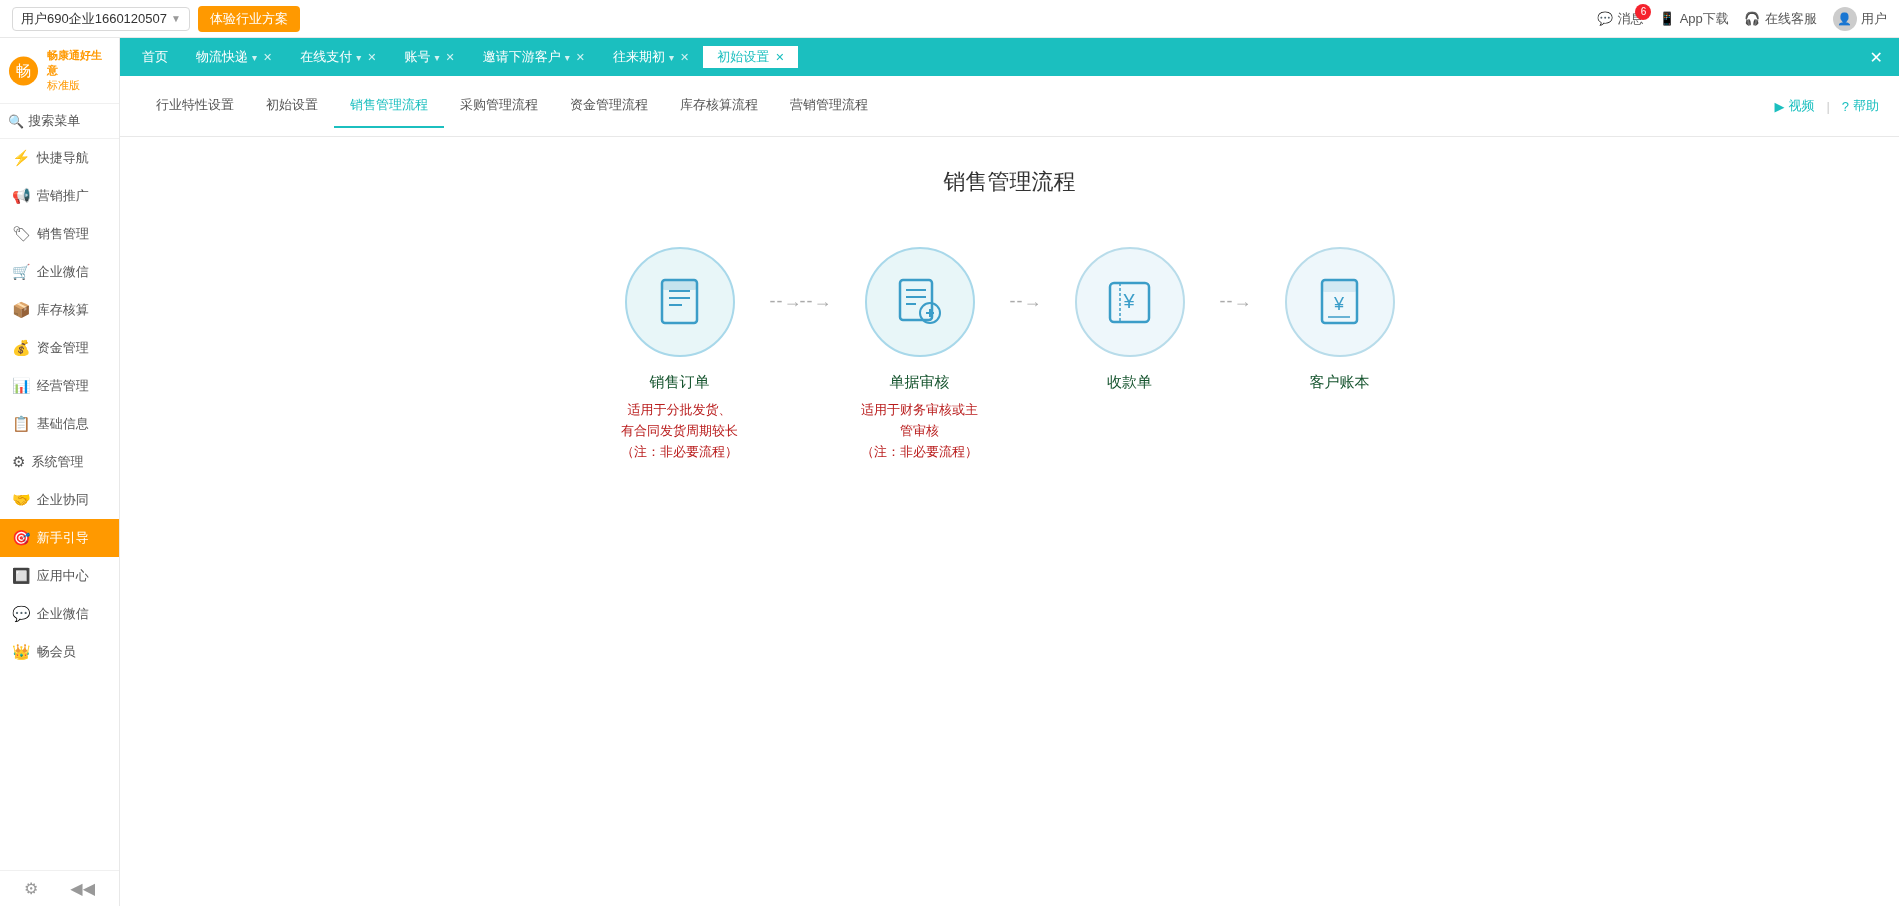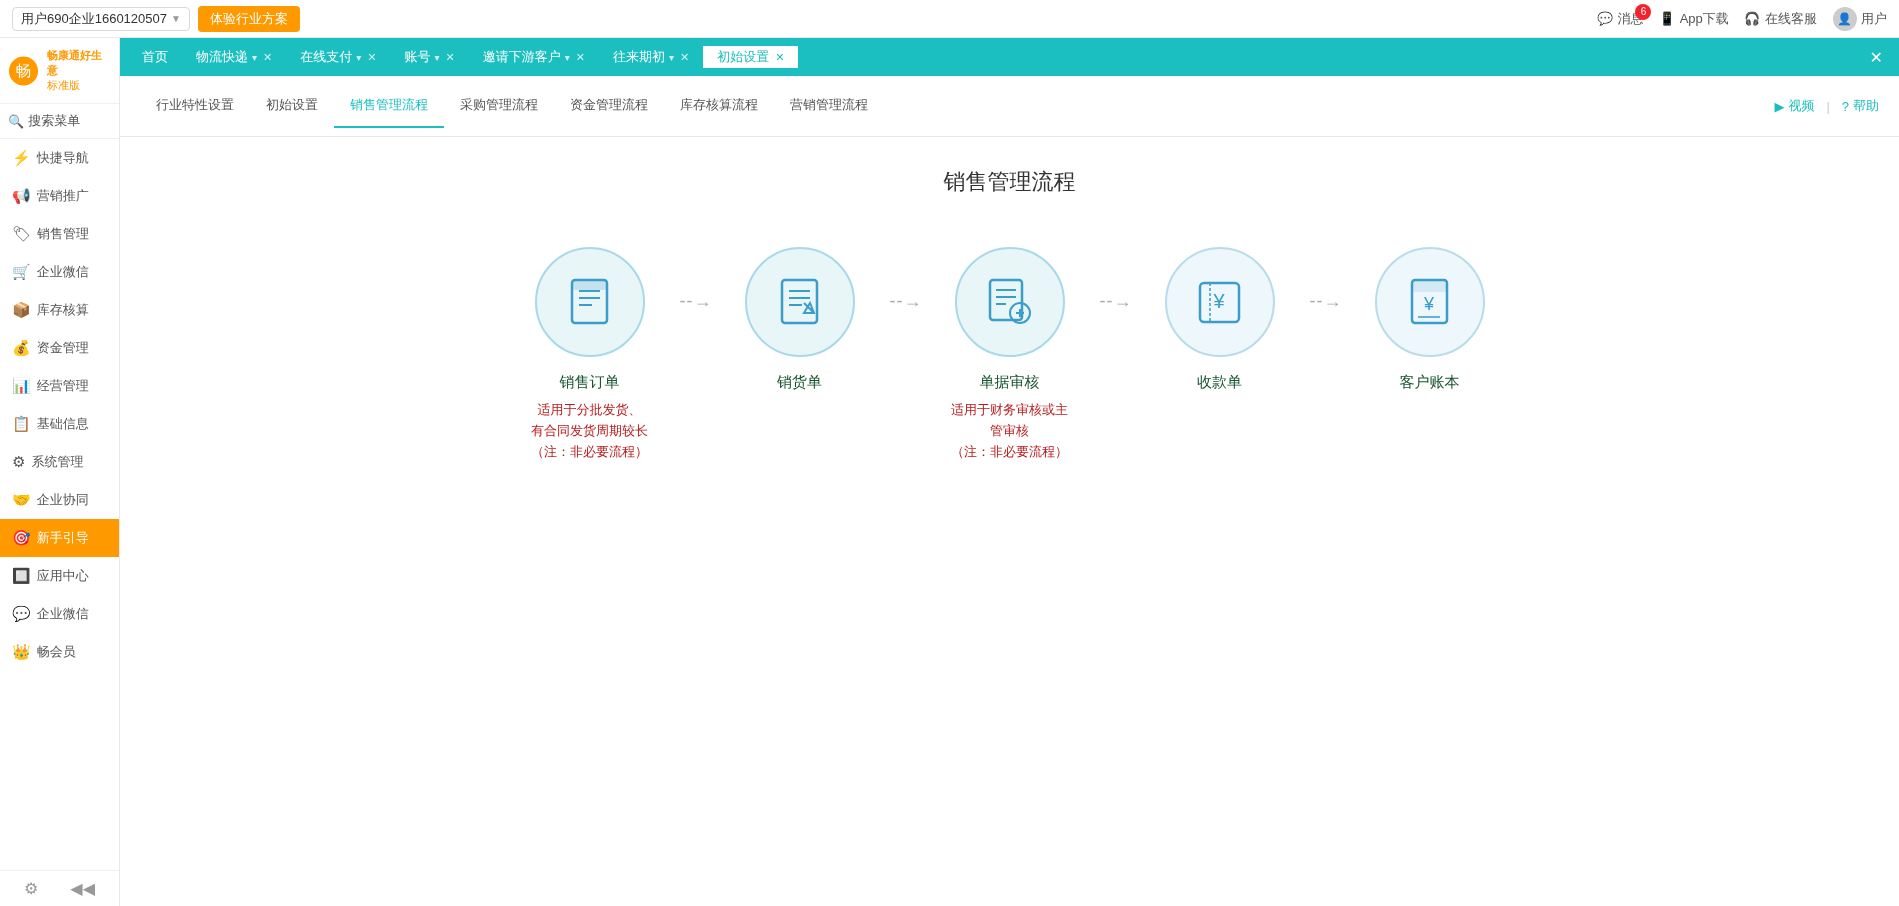--- a/index.html
+++ b/index.html
@@ -317,33 +317,20 @@
               </svg>
             </div>
             <div class="flow-name">销售订单</div>
             <div class="flow-desc">
               适用于分批发货、<br>有合同发货周期较长<br>（注：非必要流程）
             </div>
           </div>
 
           <div class="flow-arrow">- - →</div>
 
-          <div class="flow-item">
-            <div class="flow-circle">
-              <svg width="55" height="55" viewBox="0 0 55 55">
-                <rect x="10" y="5" width="35" height="43" rx="3" fill="none" stroke="#3b9dc8" stroke-width="2.5"></rect>
-                <line x1="17" y1="16" x2="38" y2="16" stroke="#3b9dc8" stroke-width="2"></line>
-                <line x1="17" y1="23" x2="38" y2="23" stroke="#3b9dc8" stroke-width="2"></line>
-                <line x1="17" y1="30" x2="30" y2="30" stroke="#3b9dc8" stroke-width="2"></line>
-                <path d="M32 28 L42 38 M38 28 L42 38 L32 38 Z" stroke="#3b9dc8" stroke-width="2" fill="none"></path>
-              </svg>
-            </div>
-            <div class="flow-name">销货单</div>
-            <div class="flow-desc"></div>
-          </div>
 
           <div class="flow-arrow">- - →</div>
 
           <div class="flow-item">
             <div class="flow-circle">
               <svg width="55" height="55" viewBox="0 0 55 55">
                 <rect x="8" y="5" width="32" height="40" rx="3" fill="none" stroke="#3b9dc8" stroke-width="2.5"></rect>
                 <line x1="14" y1="15" x2="34" y2="15" stroke="#3b9dc8" stroke-width="2"></line>
                 <line x1="14" y1="22" x2="34" y2="22" stroke="#3b9dc8" stroke-width="2"></line>
                 <line x1="14" y1="29" x2="24" y2="29" stroke="#3b9dc8" stroke-width="2"></line>

